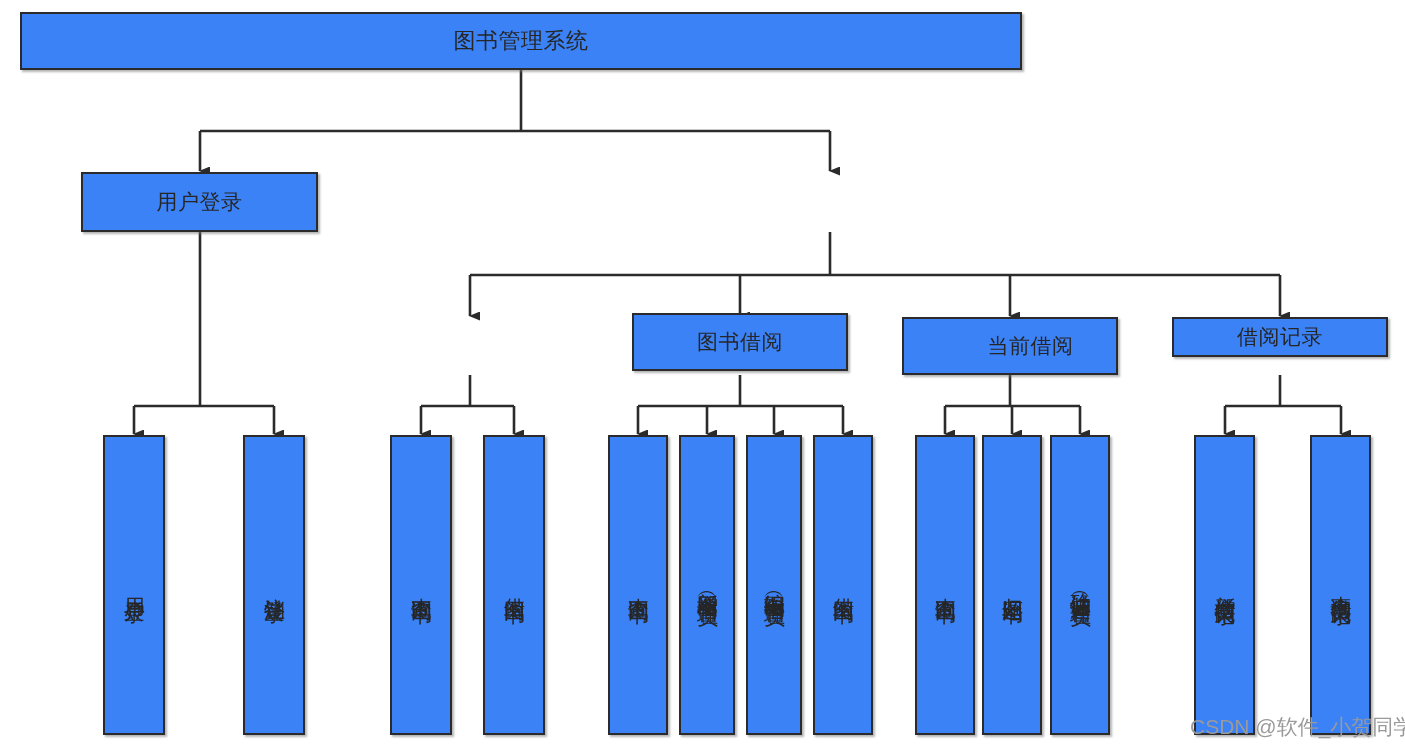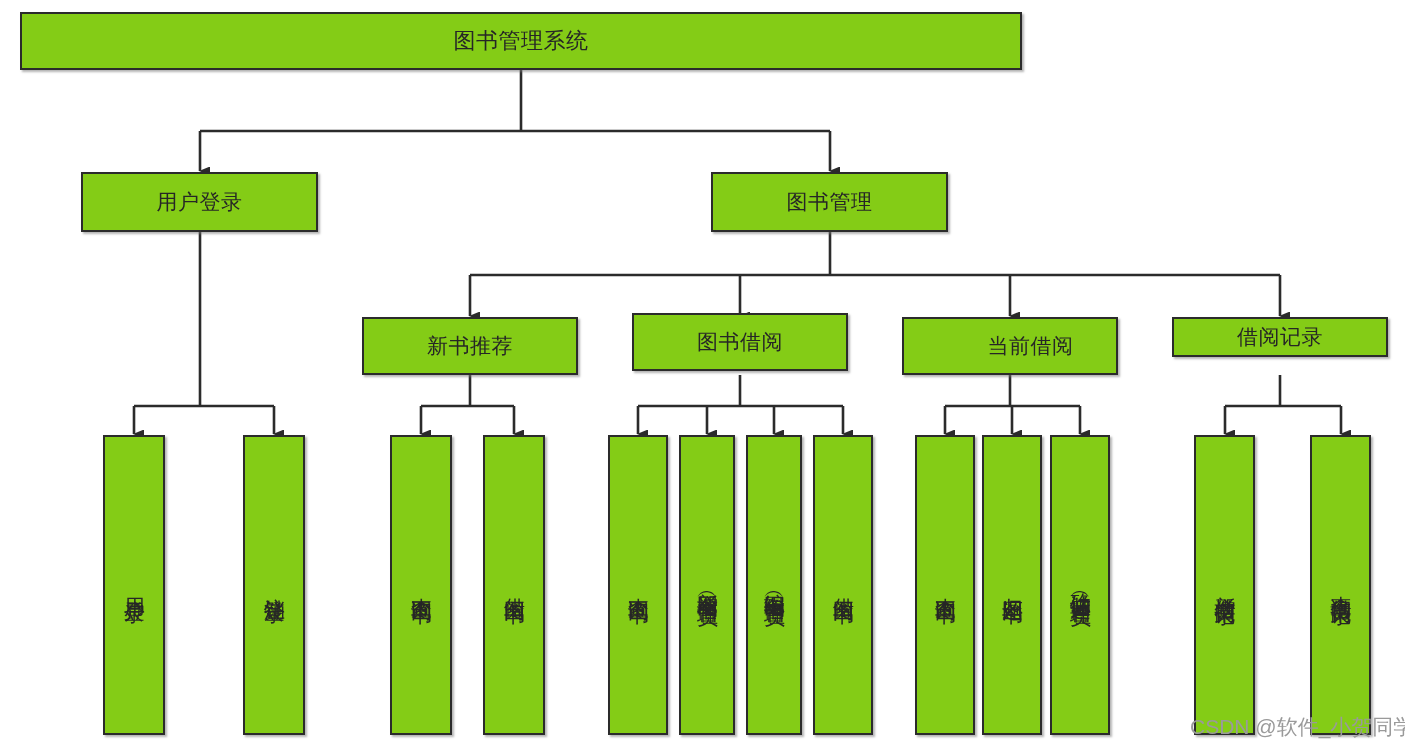--- a/index.html
+++ b/index.html
@@ -24,21 +24,21 @@
     position: absolute;
     left: 0;
     top: 0;
     width: 1405px;
     height: 747px;
     pointer-events: none;
   }
   .node {
     position: absolute;
     box-sizing: border-box;
-    background: #84cc16;
+    background: #3b82f6;
     border: 2px solid #2b2b2b;
     box-shadow: 2px 2px 2px rgba(120,120,120,0.55);
     display: flex;
     align-items: center;
     justify-content: center;
     overflow: hidden;
   }
   .node .label {
     color: #262626;
     letter-spacing: 0.5px;
@@ -122,27 +122,21 @@
       </g>
   </svg>
 
   <div class="node root horiz" style="left: 20px; top: 12px; width: 1002px; height: 58px;">
     <span class="label">图书管理系统</span>
   </div>
 
   <div class="node horiz" style="left: 81px; top: 172px; width: 237px; height: 60px;">
     <span class="label">用户登录</span>
   </div>
-  <div class="node horiz" style="left: 711px; top: 172px; width: 237px; height: 60px;">
-    <span class="label">图书管理</span>
-  </div>
 
-  <div class="node horiz" style="left: 362px; top: 317px; width: 216px; height: 58px;">
-    <span class="label">新书推荐</span>
-  </div>
   <div class="node horiz" style="left: 632px; top: 313px; width: 216px; height: 58px;">
     <span class="label">图书借阅</span>
   </div>
   <div class="node horiz" style="left: 902px; top: 317px; width: 216px; height: 58px; padding-left: 41px;">
     <span class="label">当前借阅</span>
   </div>
   <div class="node horiz" style="left: 1172px; top: 317px; width: 216px; height: 40px;">
     <span class="label">借阅记录</span>
   </div>
 

